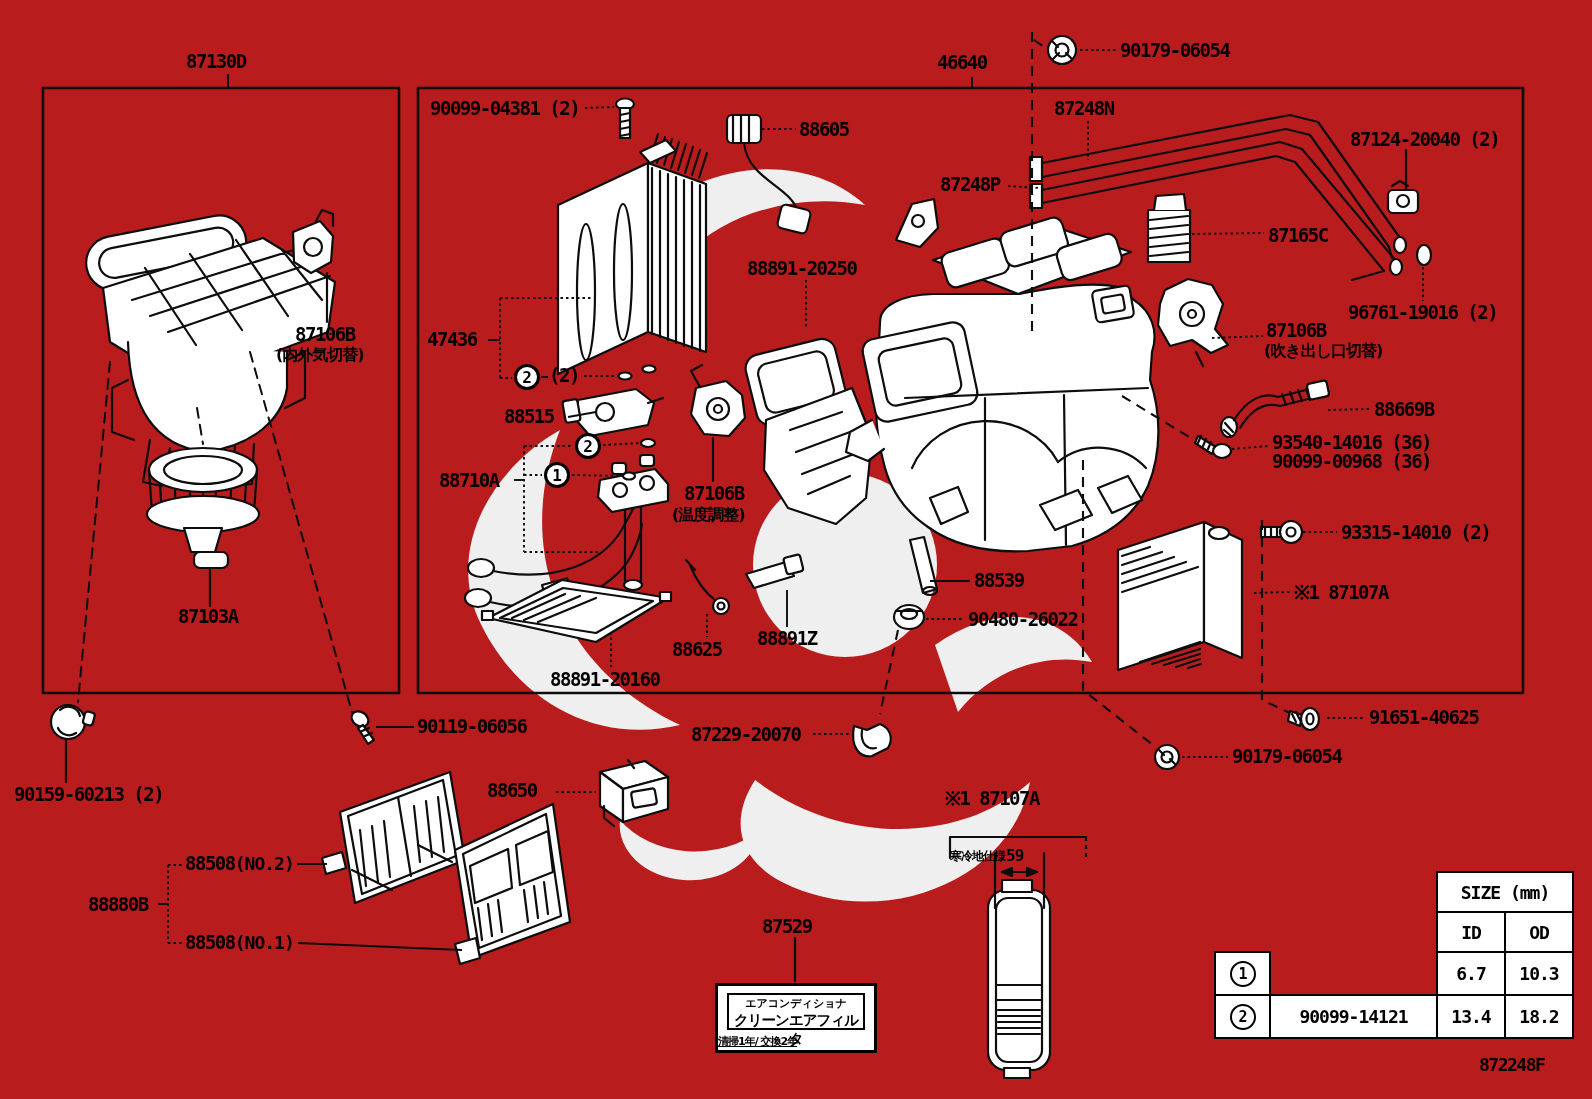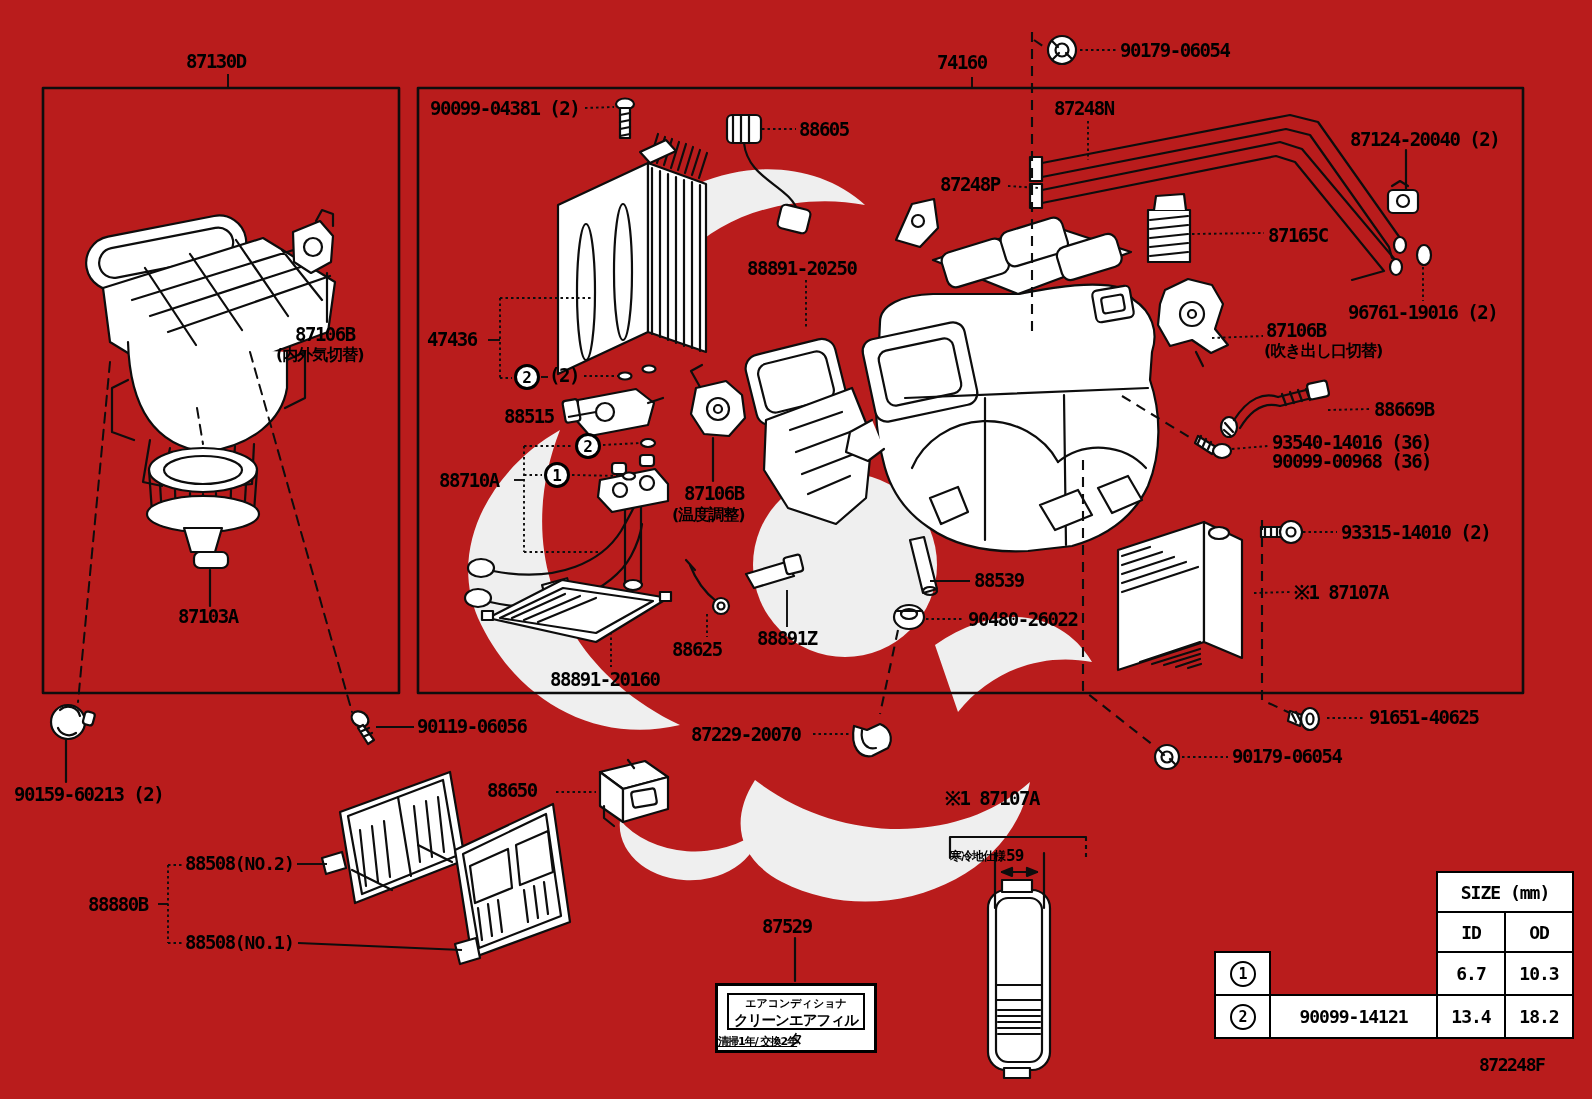--- a/index.html
+++ b/index.html
@@ -389,21 +389,21 @@
     <path d="M1034,40 L1047,49"></path>
     <path d="M898,630 L880,714"></path>
     <path d="M1122,396 L1194,440"></path>
     <path d="M1083,460 L1083,690 L1153,745"></path>
     <path d="M1262,520 L1262,700 L1290,713"></path>
     <path d="M1086,837 L1086,858" stroke-dasharray="4 4"></path>
   </g>
 </svg>
 
   <div class="lbl" style="left:186px;top:52px">87130D</div>
-  <div class="lbl" style="left:937px;top:53px">74160</div>
+  <div class="lbl" style="left:937px;top:53px">46640</div>
   <div class="lbl" style="left:430px;top:99px">90099-04381 (2)</div>
   <div class="lbl" style="left:799px;top:120px">88605</div>
   <div class="lbl" style="left:1120px;top:41px">90179-06054</div>
   <div class="lbl" style="left:1054px;top:99px">87248N</div>
   <div class="lbl" style="left:1350px;top:130px">87124-20040 (2)</div>
   <div class="lbl" style="left:940px;top:175px">87248P</div>
   <div class="lbl" style="left:1268px;top:226px">87165C</div>
   <div class="lbl" style="left:1348px;top:303px">96761-19016 (2)</div>
   <div class="lbl" style="left:1266px;top:321px">87106B</div>
   <div class="lbl jp" style="left:1264px;top:343px">(吹き出し口切替)</div>

